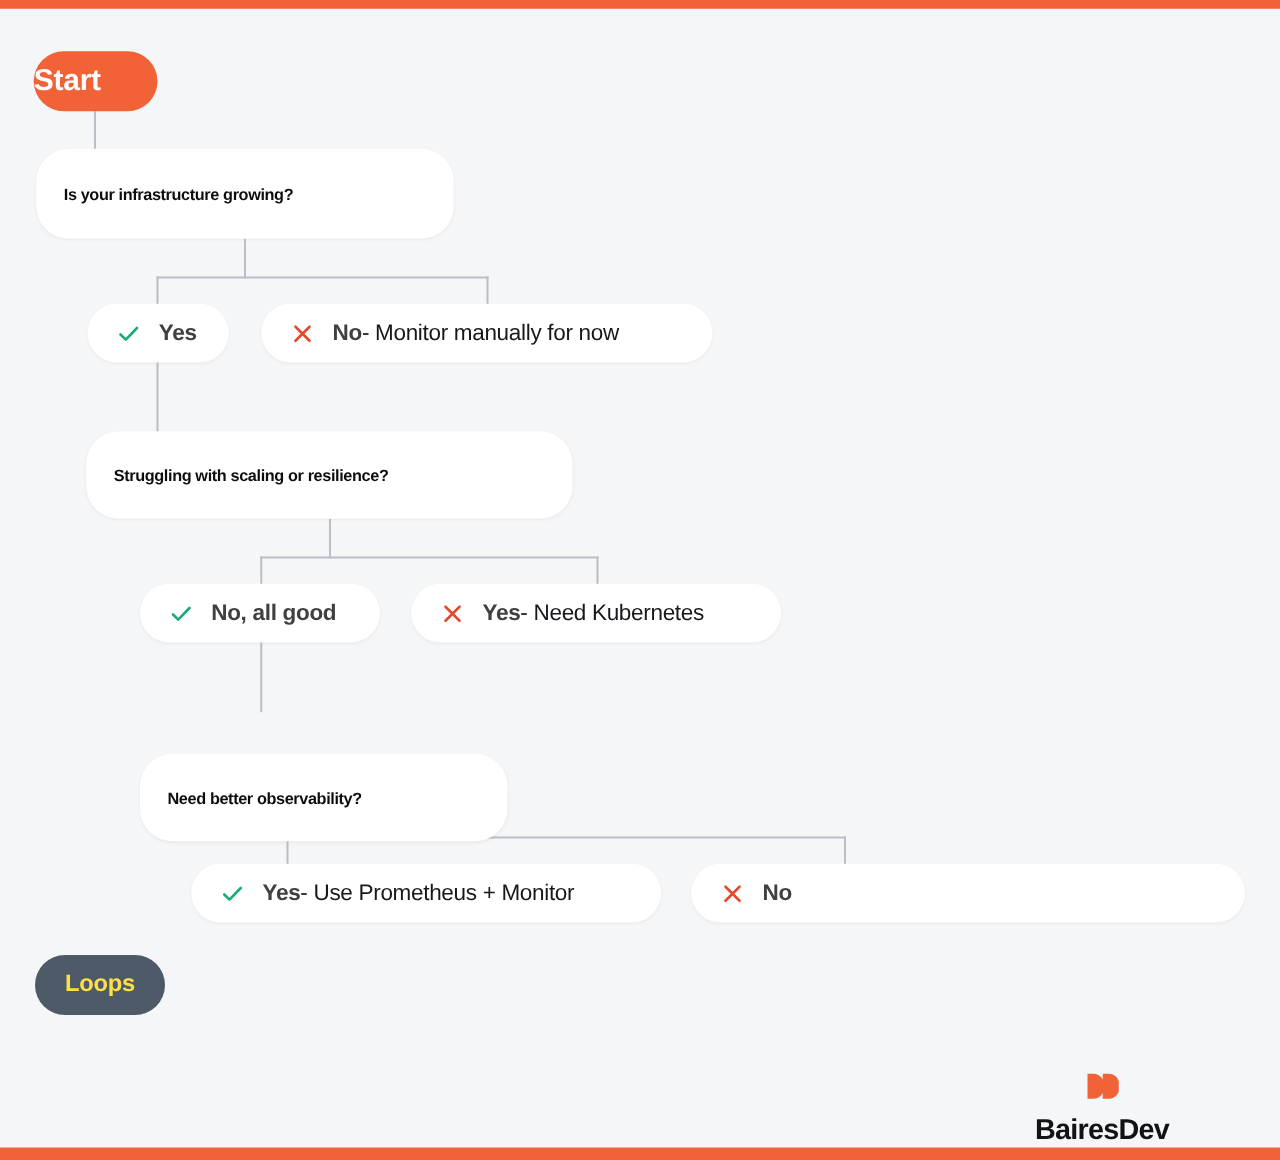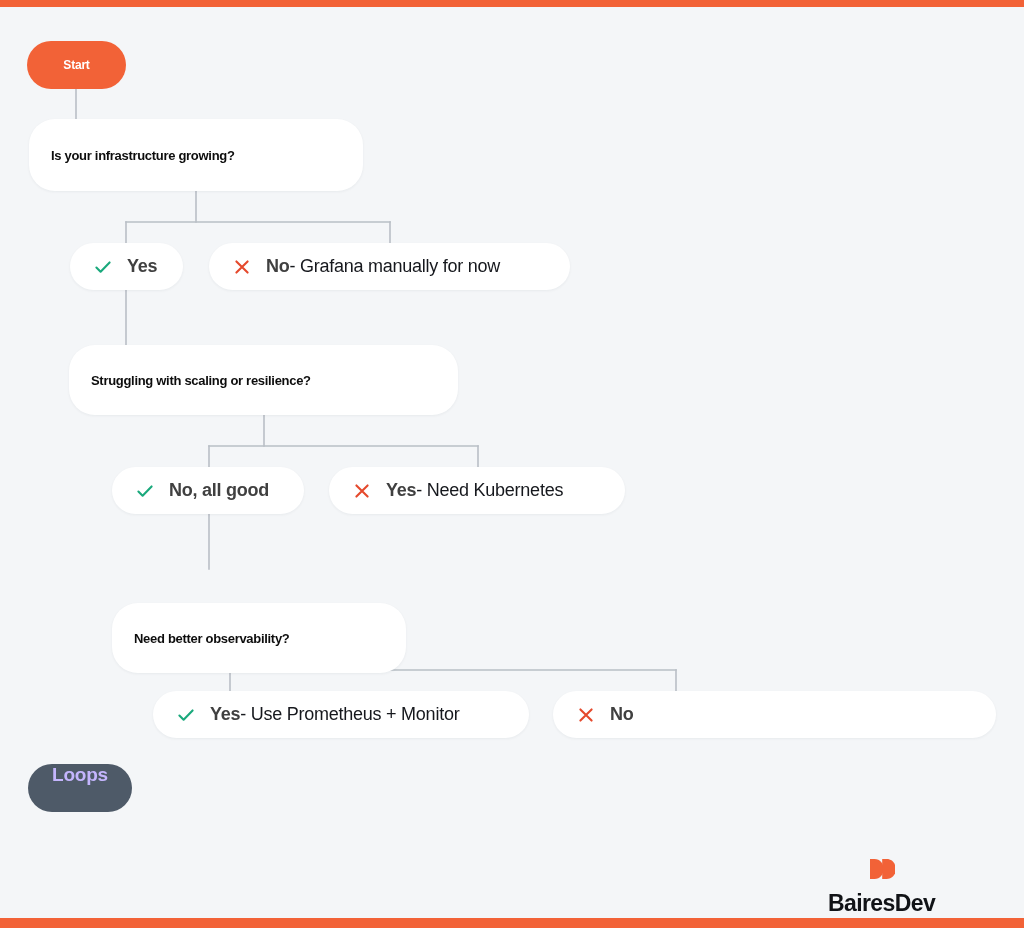--- a/index.html
+++ b/index.html
@@ -49,26 +49,25 @@
     background: #ffffff;
     border-radius: 22px;
     box-shadow: 0 1px 3px rgba(20,30,50,0.055);
   }
 
   .start-node {
     position: absolute;
     box-sizing: border-box;
     display: flex;
     align-items: center;
-    justify-content: center;
     background: #f26237;
     border-radius: 26px;
     color: #ffffff;
     font-weight: bold;
-    font-size: 12px;
+    font-size: 24px;
     letter-spacing: -0.2px;
   }
 
   .question {
     border-radius: 26px;
     padding: 0 22px;
     font-size: 13px;
     font-weight: bold;
     color: #0d0d0d;
     letter-spacing: -0.3px;
@@ -96,23 +95,24 @@
     color: #404040;
   }
   .answer .rest {
     font-weight: normal;
     color: #16181d;
   }
 
   .loops-badge {
     position: absolute;
     display: flex;
+    align-items: center;
     justify-content: center;
     background: #4e5a68;
-    color: #c4b5fd;
+    color: #fde047;
     border-radius: 24px;
     font-size: 19px;
     font-weight: bold;
     letter-spacing: -0.2px;
   }
 
   .logo {
     position: absolute;
     display: flex;
     align-items: center;
@@ -178,21 +178,21 @@
     <span class="rest"></span>
   </div>
 
   <div class="node answer" style="left:209px; top:243px; width:361px; height:47px;">
     <span class="ico">
       <svg width="20" height="20" viewBox="0 0 20 20" fill="none">
         <path d="M4.4 4.4 L15.6 15.6 M15.6 4.4 L4.4 15.6" stroke="#e5492c" stroke-width="2.1" stroke-linecap="round"></path>
       </svg>
     </span>
     <span class="lead">No</span>
-    <span class="rest"> - Grafana manually for now</span>
+    <span class="rest"> - Monitor manually for now</span>
   </div>
 
   <div class="node answer" style="left:112px; top:467px; width:192px; height:47px;">
     <span class="ico">
       <svg width="20" height="20" viewBox="0 0 20 20" fill="none">
         <path d="M3.4 10.6 L7.6 14.7 L16.6 5.4" stroke="#1aa97c" stroke-width="2.1" stroke-linecap="round" stroke-linejoin="round"></path>
       </svg>
     </span>
     <span class="lead">No, all good</span>
     <span class="rest"></span>

